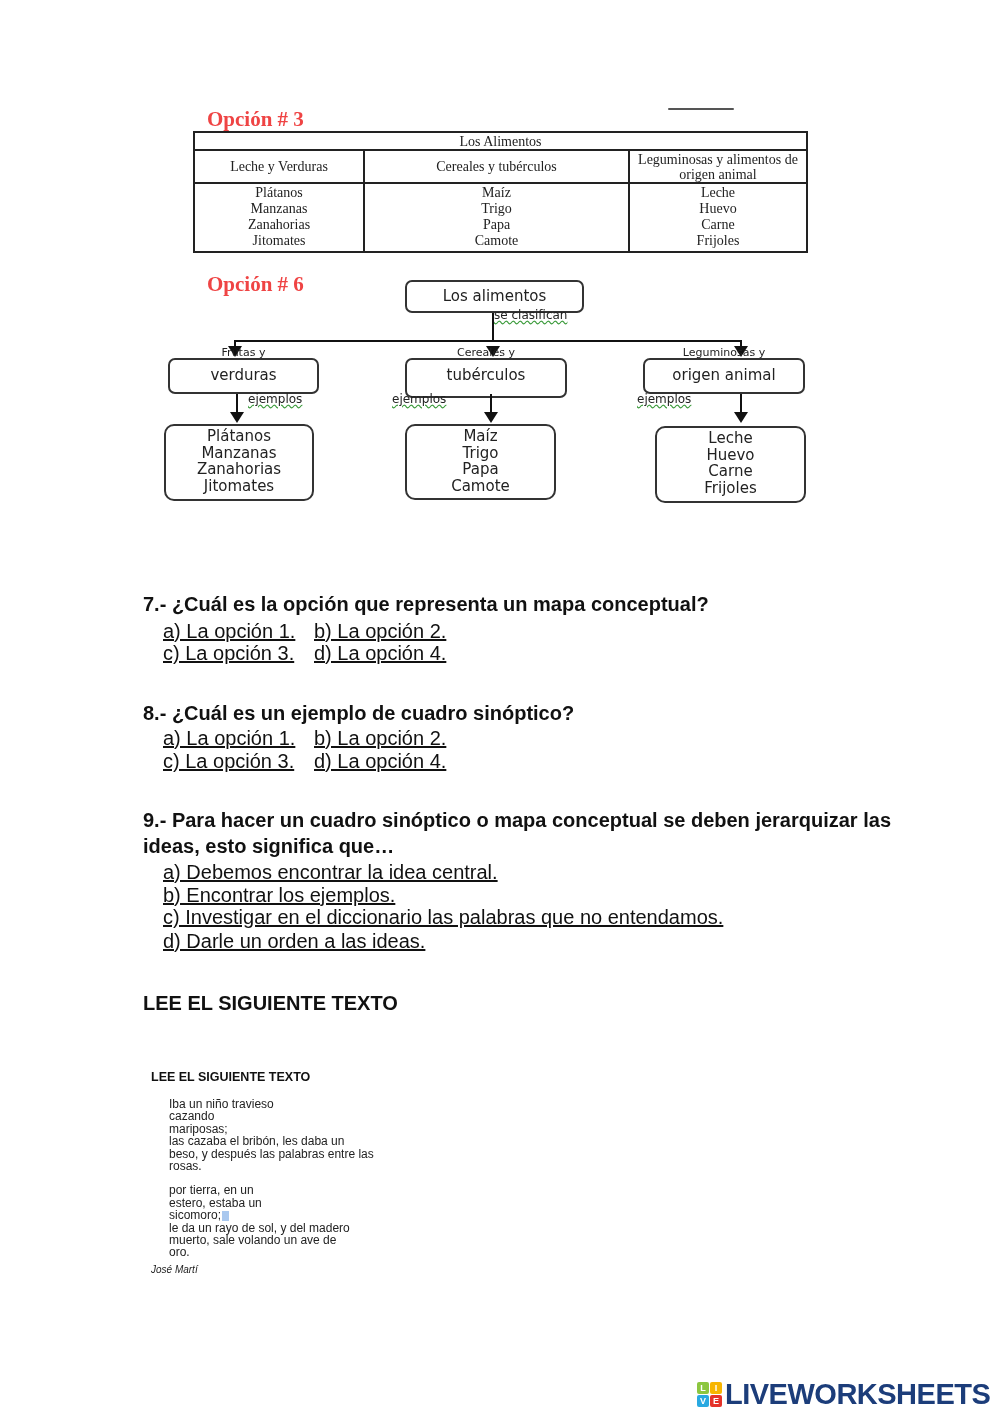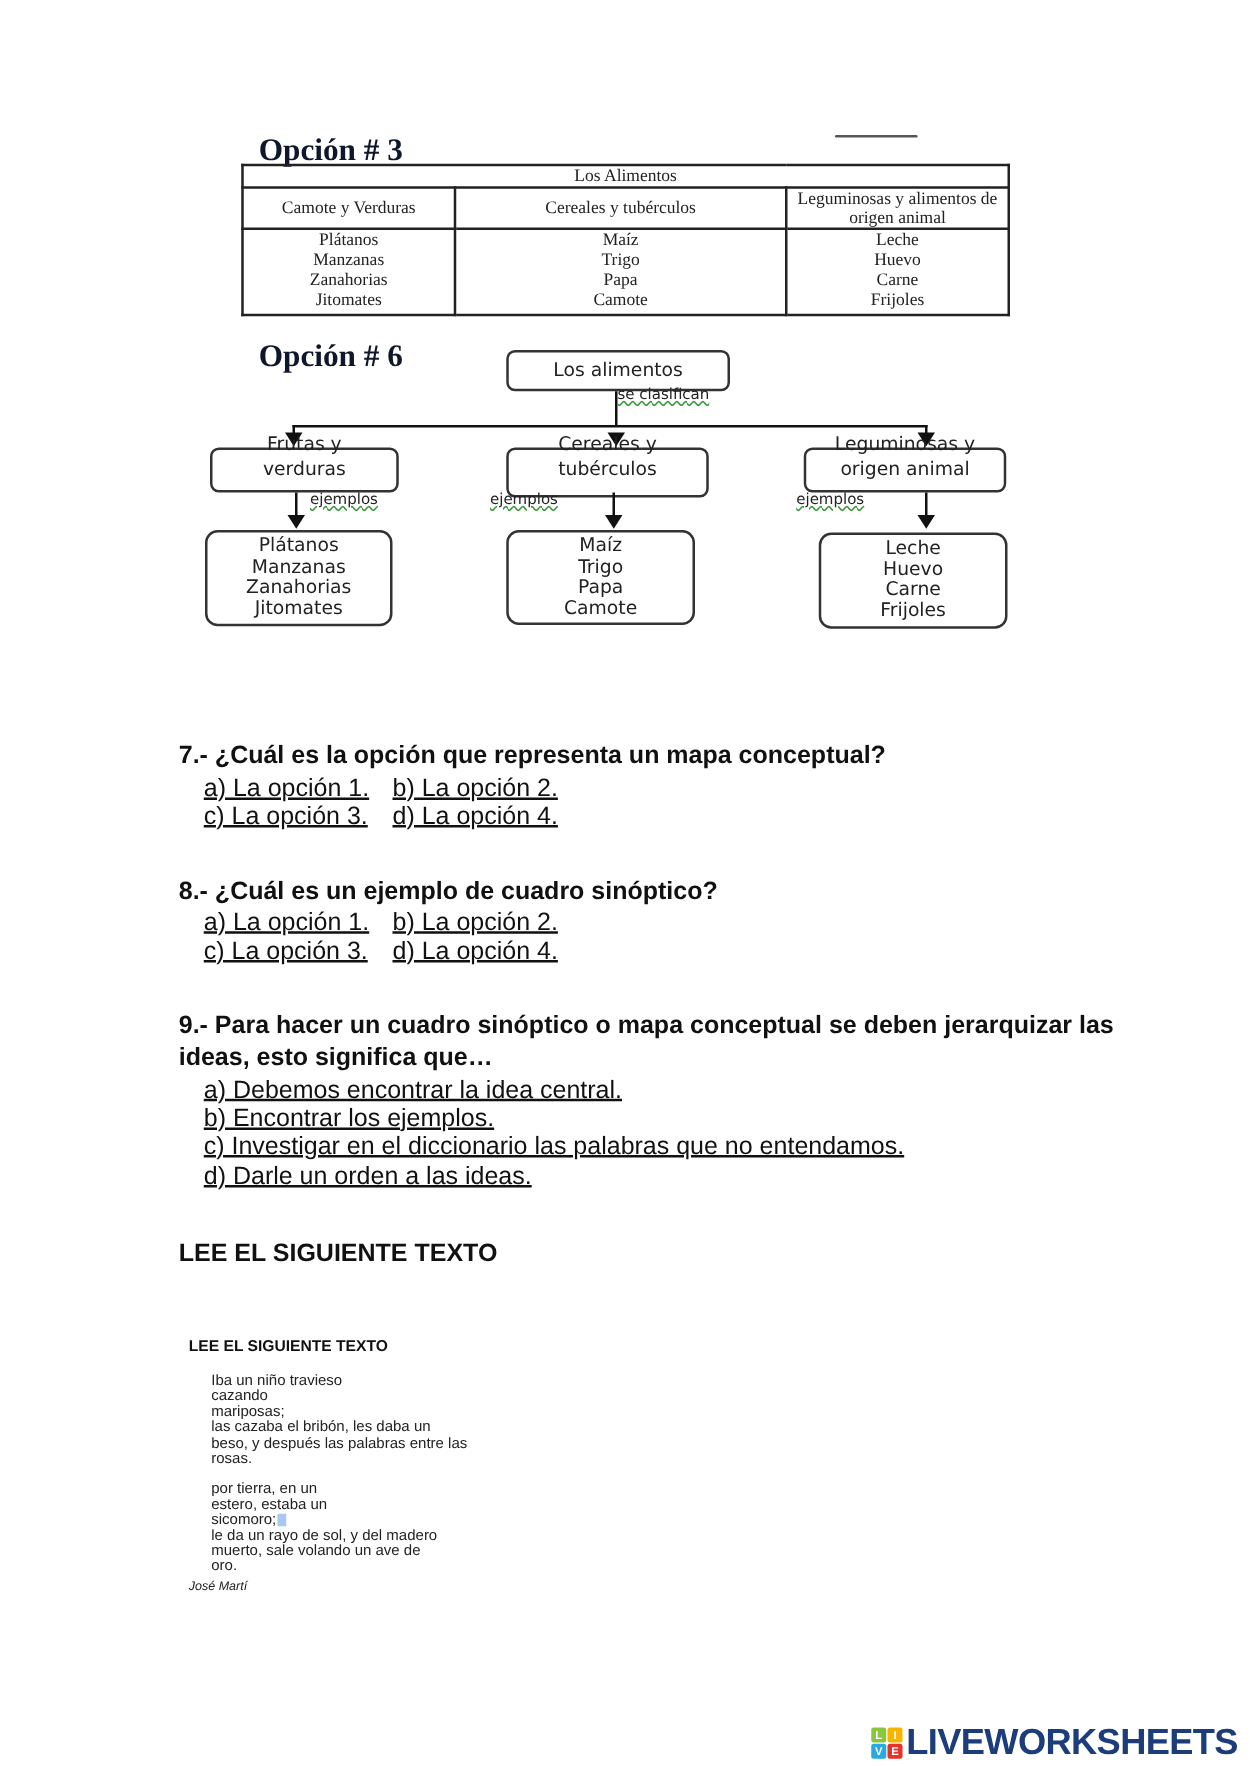--- a/index.html
+++ b/index.html
@@ -1,34 +1,34 @@
 <!DOCTYPE html>
 <html><head>
 <meta charset="utf-8">
 <style>
   html, body { margin: 0; padding: 0; background: #ffffff; }
   body { width: 1000px; height: 1413px; position: relative; overflow: hidden; font-family: "Liberation Sans", sans-serif; color: #111; }
   .abs { position: absolute; }
 
   
-  .opt-title { font-family: "Liberation Serif", serif; font-weight: bold; font-size: 25px; color: #0f172a; }
+  .opt-title { font-family: "Liberation Serif", serif; font-weight: bold; font-size: 21px; color: #ef4444; }
 
   
   .tbl { position: absolute; left: 193px; top: 131px; width: 615px; border-collapse: collapse; font-family: "Liberation Serif", serif; font-size: 14px; color: #222; }
   .tbl td, .tbl th { border: 2px solid #222; text-align: center; font-weight: normal; padding: 0 4px; line-height: 15px; }
   .tbl .caption-cell { height: 16px; }
   .tbl .head-cell { height: 31px; }
   .tbl .body-cell { padding: 1px 4px 2px; line-height: 16px; }
 
   
   .box { position: absolute; border: 2px solid #333; border-radius: 7px; background: #fff; font-family: "DejaVu Sans", sans-serif; font-size: 15px; text-align: center; color: #222; box-sizing: border-box; }
   .line { position: absolute; background: #111; }
   .arrow { position: absolute; width: 0; height: 0; border-left: 7px solid transparent; border-right: 7px solid transparent; border-top: 11px solid #111; }
   .link-label { position: absolute; font-family: "DejaVu Sans", sans-serif; font-size: 12px; color: #222; text-decoration: underline; text-decoration-color: #3a9a3a; text-decoration-style: wavy; }
-  .cat-over { position: absolute; font-family: "DejaVu Sans", sans-serif; font-size: 15px; color: #222; text-align: center; }
+  .cat-over { position: absolute; font-family: "DejaVu Sans", sans-serif; font-size: 11px; color: #222; text-align: center; }
 
   
   .q { position: absolute; left: 143px; font-weight: bold; font-size: 20px; color: #111; }
   .ans { position: absolute; font-size: 20px; color: #111; text-decoration: underline; }
 
   
   .poem { position: absolute; font-family: "Liberation Sans", sans-serif; font-size: 12px; color: #222; line-height: 12.4px; }
 
   
   .logo { position: absolute; left: 697px; top: 1378px; display: flex; align-items: center; }
@@ -41,21 +41,21 @@
 
 <div class="abs opt-title" style="left:207px; top:107px;">Opción # 3</div>
 <div class="abs" style="left:668px; top:108px; width:66px; height:2px; background:#555; border-radius:2px;"></div>
 
 <table class="tbl">
   <tbody>
       <tr>
     <td colspan="3" class="caption-cell">Los Alimentos</td>
   </tr>
   <tr>
-    <td class="head-cell" style="width:160px;">Camote y Verduras</td>
+    <td class="head-cell" style="width:160px;">Leche y Verduras</td>
     <td class="head-cell" style="width:183px; padding:0 40px;">Cereales y tubérculos</td>
     <td class="head-cell">Leguminosas y alimentos de origen animal</td>
   </tr>
   <tr>
     <td class="body-cell">
       <div>Plátanos</div>
       <div>Manzanas</div>
       <div>Zanahorias</div>
       <div>Jitomates</div>
     </td>

